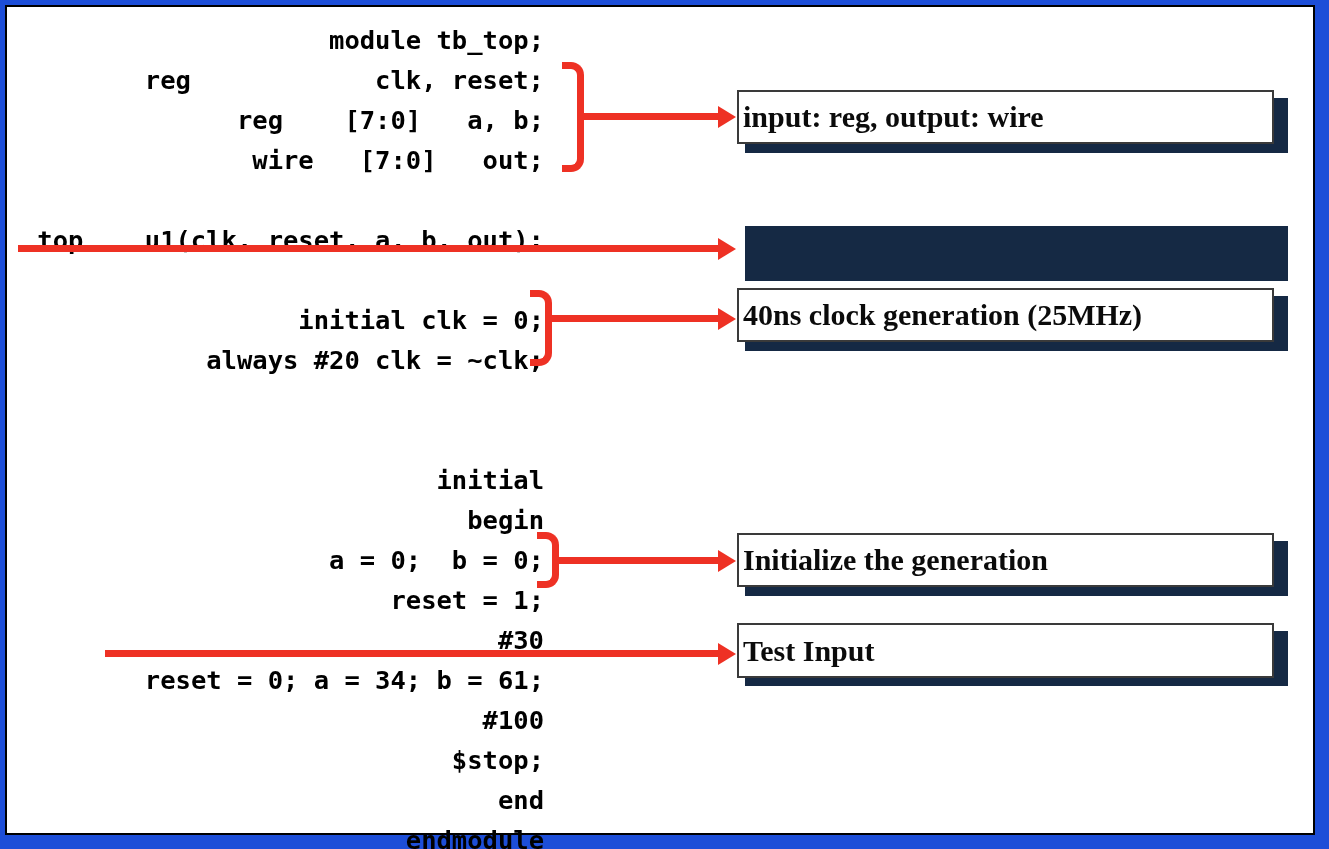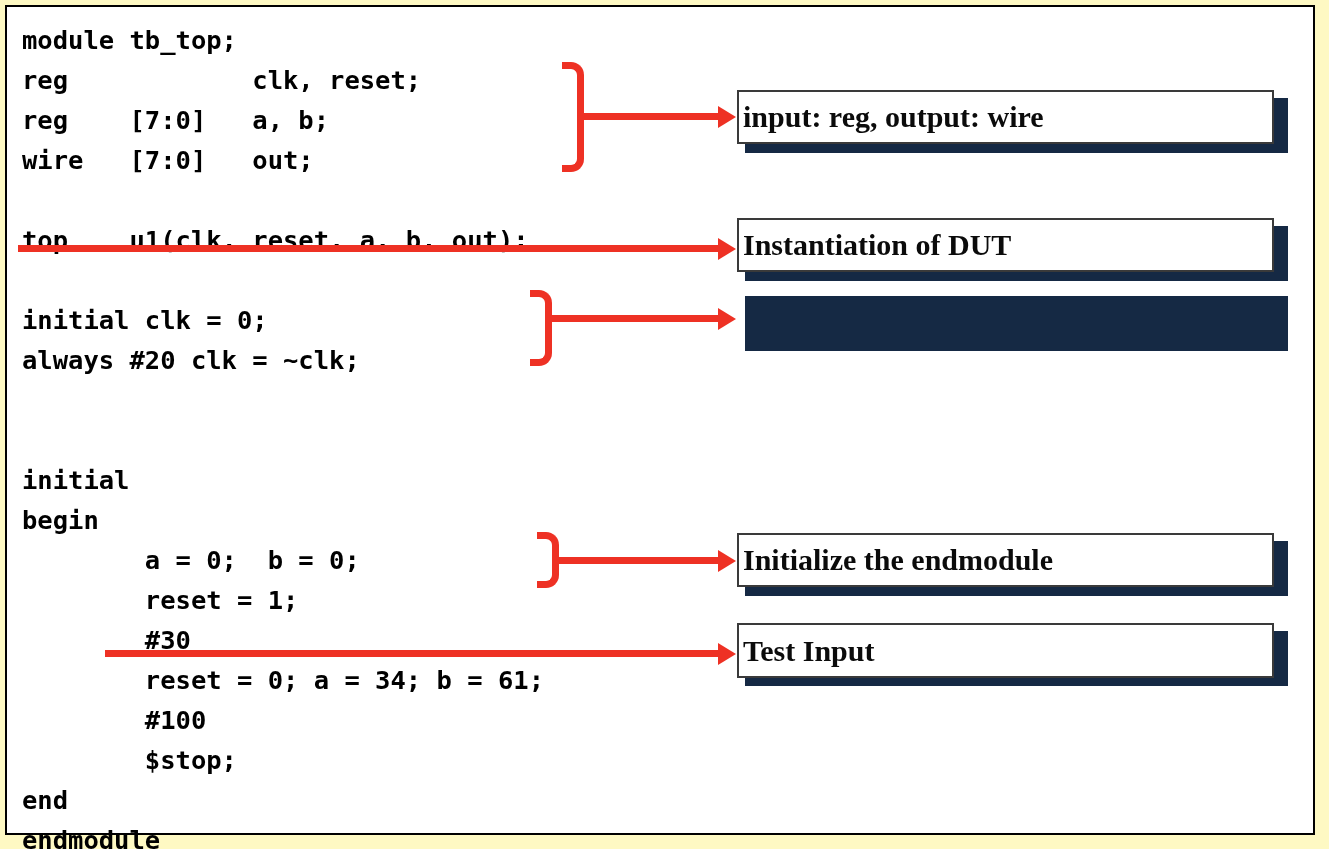--- a/index.html
+++ b/index.html
@@ -7,22 +7,23 @@
     padding: 0;
     background: #ffffff;
   }
   body {
     font-family: "Liberation Serif", serif;
   }
   #slide {
     position: relative;
     width: 1329px;
     height: 849px;
-    background: #fef9c3;
+    background: #1d4ed8;
     overflow: hidden;
+    text-align: right;
   }
   
   #frame {
     position: absolute;
     left: 5px;
     top: 5px;
     width: 1310px;
     height: 830px;
     border: 2px solid #000000;
     box-sizing: border-box;
@@ -149,43 +150,43 @@
 
   <div class="callout-shadow" style="left:745px; top:98px; width:543px; height:55px;"></div>
   <div class="callout" style="left:737px; top:90px; width:537px; height:54px;">
     <span class="ctext">input: reg, output: wire</span>
   </div>
 
   <div class="underline-conn" style="left:18px; top:245px; width:702px;"></div>
   <div class="arrow-head" style="left:718px; top:238px;"></div>
 
   <div class="callout-shadow" style="left:745px; top:226px; width:543px; height:55px;"></div>
-  <div class="callout" style="left:737px; top:218px; width:537px; height:54px;">
-    <span class="ctext">Instantiation of DUT</span>
-  </div>
 
   <div class="brace" style="left:530px; top:290px; width:22px; height:76px;">
     <div class="bhalf btop" style="height:38px;"></div>
     <div class="bhalf bbot" style="height:38px;"></div>
   </div>
   <div class="arrow-line" style="left:548px; top:315px; width:172px;"></div>
   <div class="arrow-head" style="left:718px; top:308px;"></div>
 
   <div class="callout-shadow" style="left:745px; top:296px; width:543px; height:55px;"></div>
+  <div class="callout" style="left:737px; top:288px; width:537px; height:54px;">
+    <span class="ctext">40ns clock generation (25MHz)</span>
+  </div>
 
   <div class="brace" style="left:537px; top:532px; width:22px; height:56px;">
     <div class="bhalf btop" style="height:28px;"></div>
     <div class="bhalf bbot" style="height:28px;"></div>
   </div>
   <div class="arrow-line" style="left:555px; top:557px; width:165px;"></div>
   <div class="arrow-head" style="left:718px; top:550px;"></div>
 
   <div class="callout-shadow" style="left:745px; top:541px; width:543px; height:55px;"></div>
   <div class="callout" style="left:737px; top:533px; width:537px; height:54px;">
-    <span class="ctext">Initialize the endmodule</span>
+    <span class="ctext">Initialize the generation</span>
   </div>
 
   <div class="underline-conn" style="left:105px; top:650px; width:615px;"></div>
   <div class="arrow-head" style="left:718px; top:643px;"></div>
 
   <div class="callout-shadow" style="left:745px; top:631px; width:543px; height:55px;"></div>
   <div class="callout" style="left:737px; top:623px; width:537px; height:55px;">
     <span class="ctext">Test Input</span>
   </div>
 </div>

